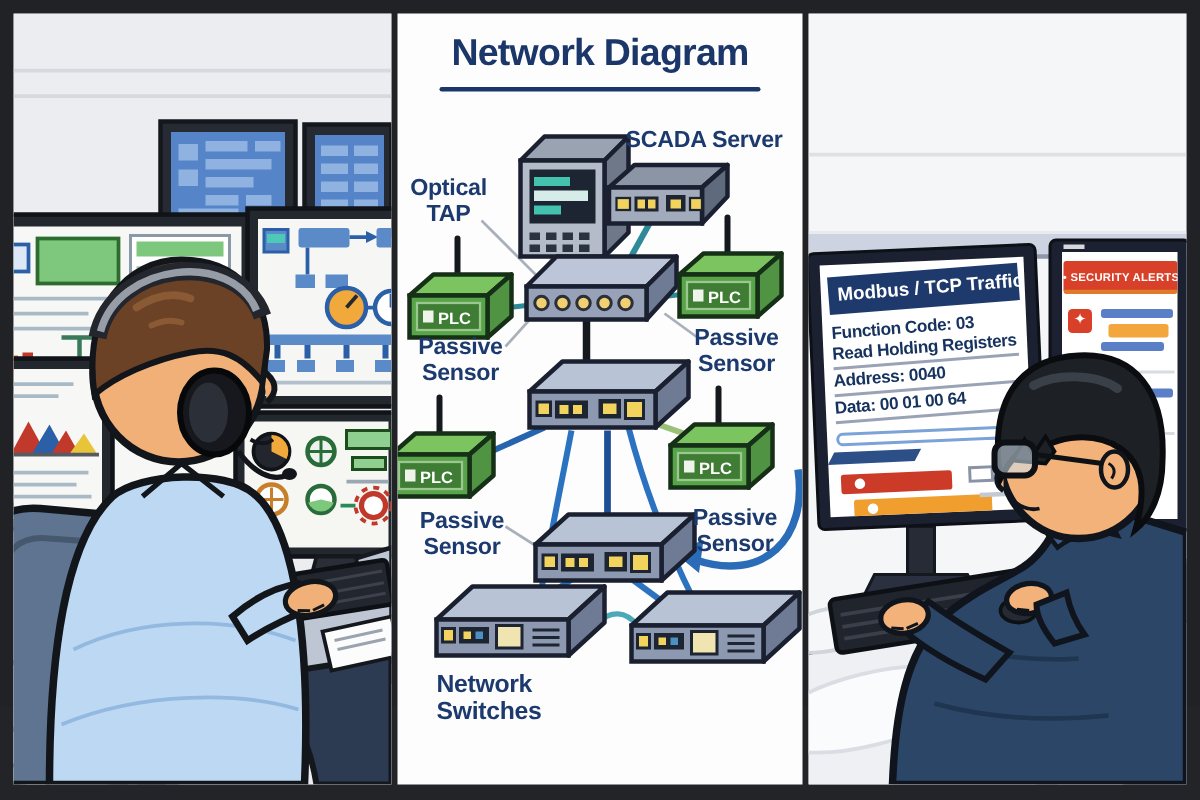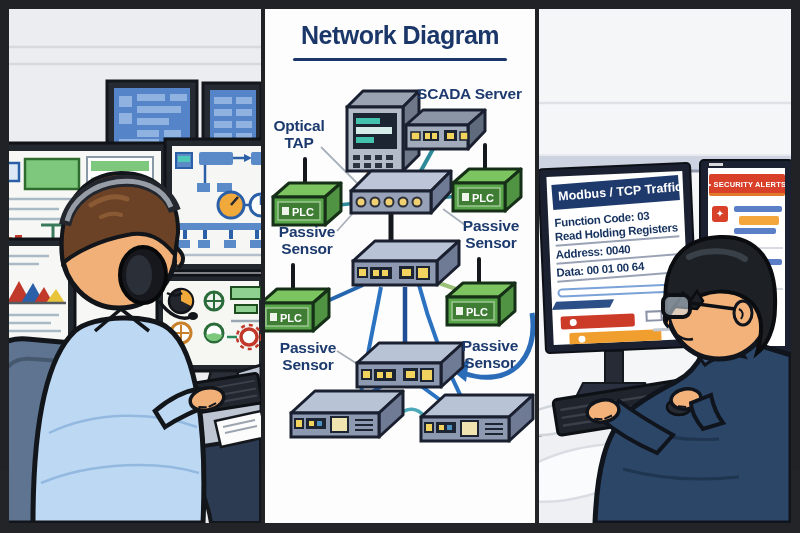--- a/index.html
+++ b/index.html
@@ -388,20 +388,21 @@
     </svg>
 
     <div class="ndg-title">Network Diagram</div>
     <div class="ndg-underline"></div>
     <div class="lbl otap">Optical TAP</div>
     <div class="lbl scada">SCADA Server</div>
     <div class="lbl tl">Passive Sensor</div>
     <div class="lbl tr">Passive Sensor</div>
     <div class="lbl bl">Passive Sensor</div>
     <div class="lbl br">Passive Sensor</div>
+    <div class="lbl nsw">Network Switches</div>
   </div>
 
   <div class="panel right">
     <svg class="abs" width="252" height="514" viewBox="0 0 252 514">
       <rect width="252" height="514" fill="#f5f6f8"></rect>
       <line x1="0" y1="94" x2="252" y2="94" stroke="#dfe1e6" stroke-width="2.5"></line>
       <rect x="0" y="146" width="252" height="16" fill="#cdd3e0"></rect>
       <line x1="0" y1="146" x2="252" y2="146" stroke="#e8eaf0" stroke-width="2"></line>
       <line x1="0" y1="162" x2="252" y2="162" stroke="#8f97ab" stroke-width="3"></line>
       <g>

